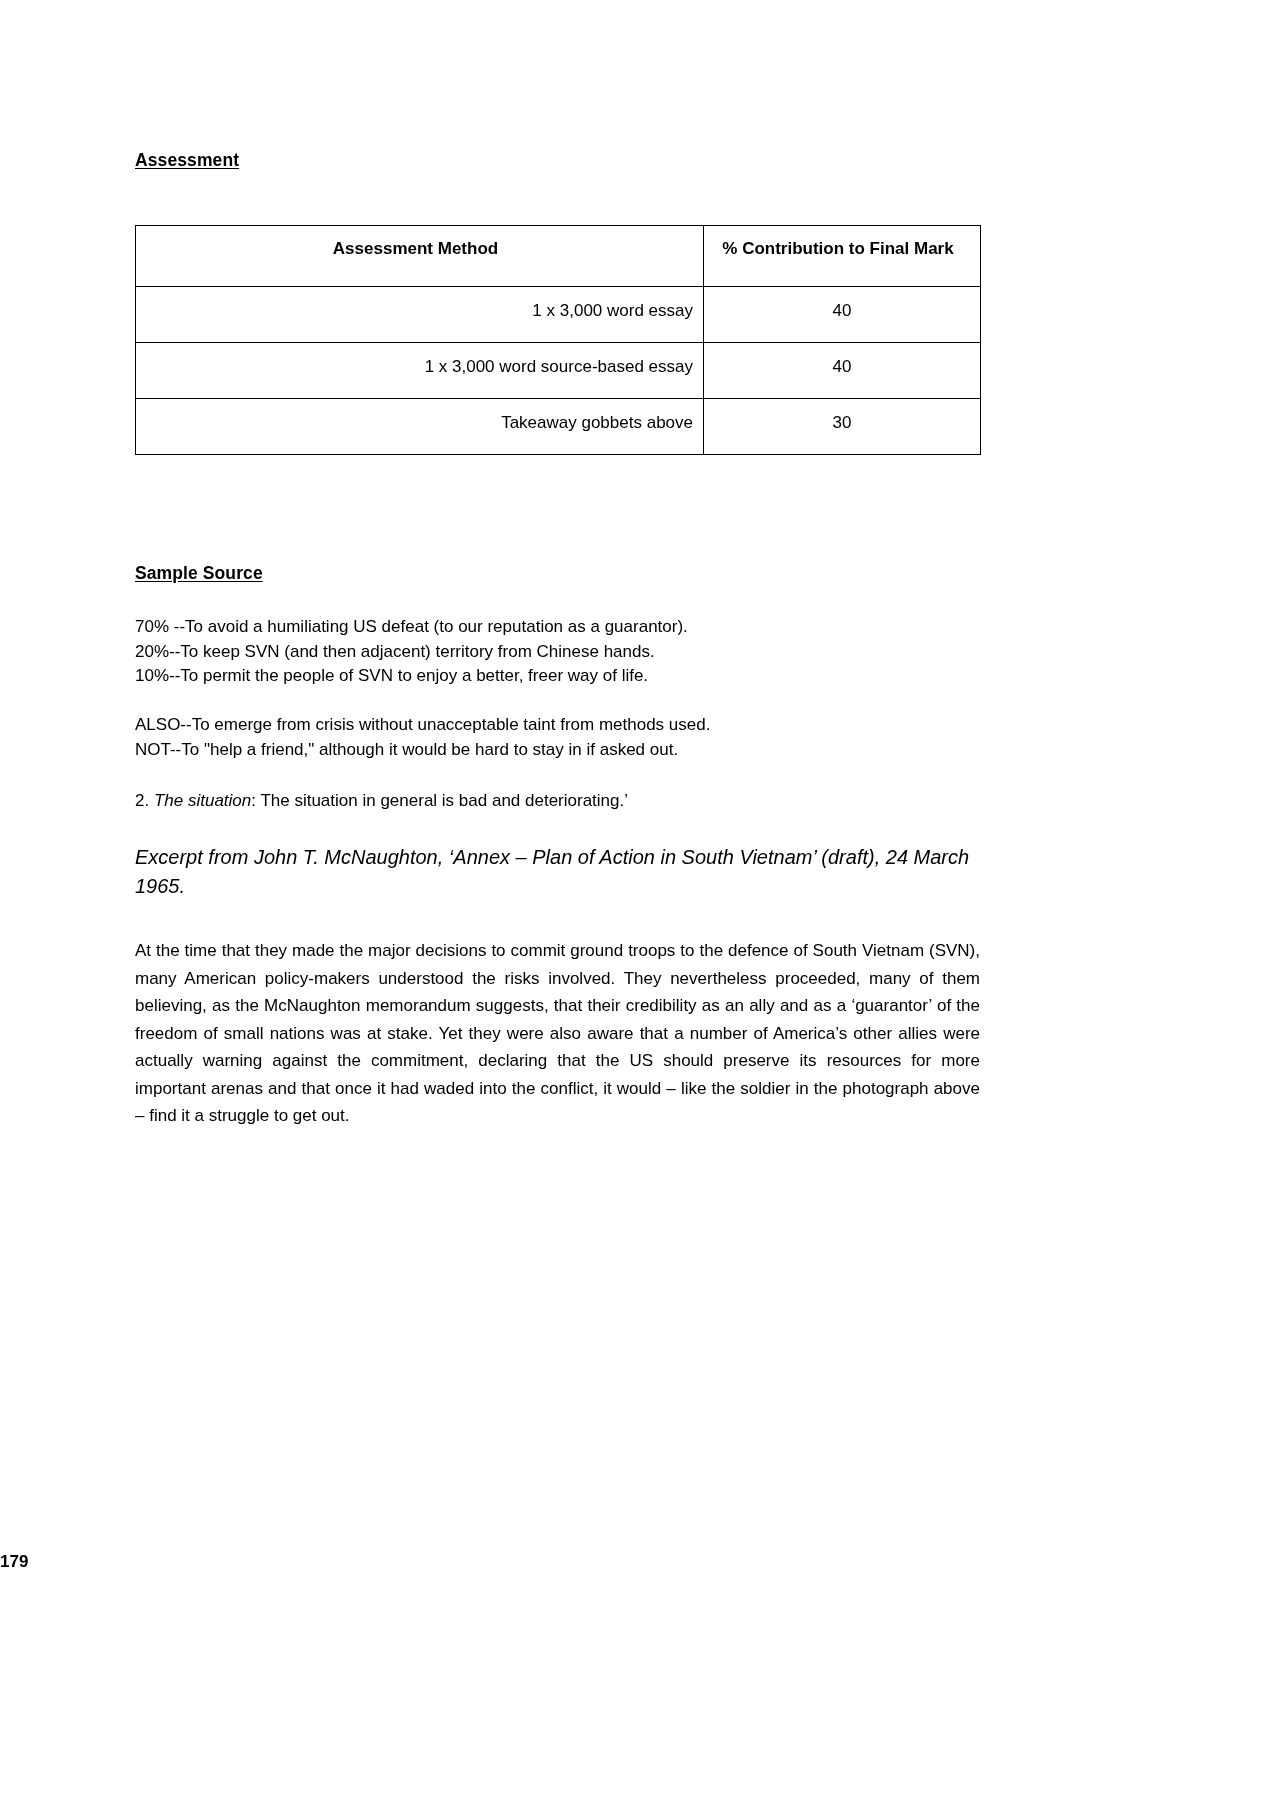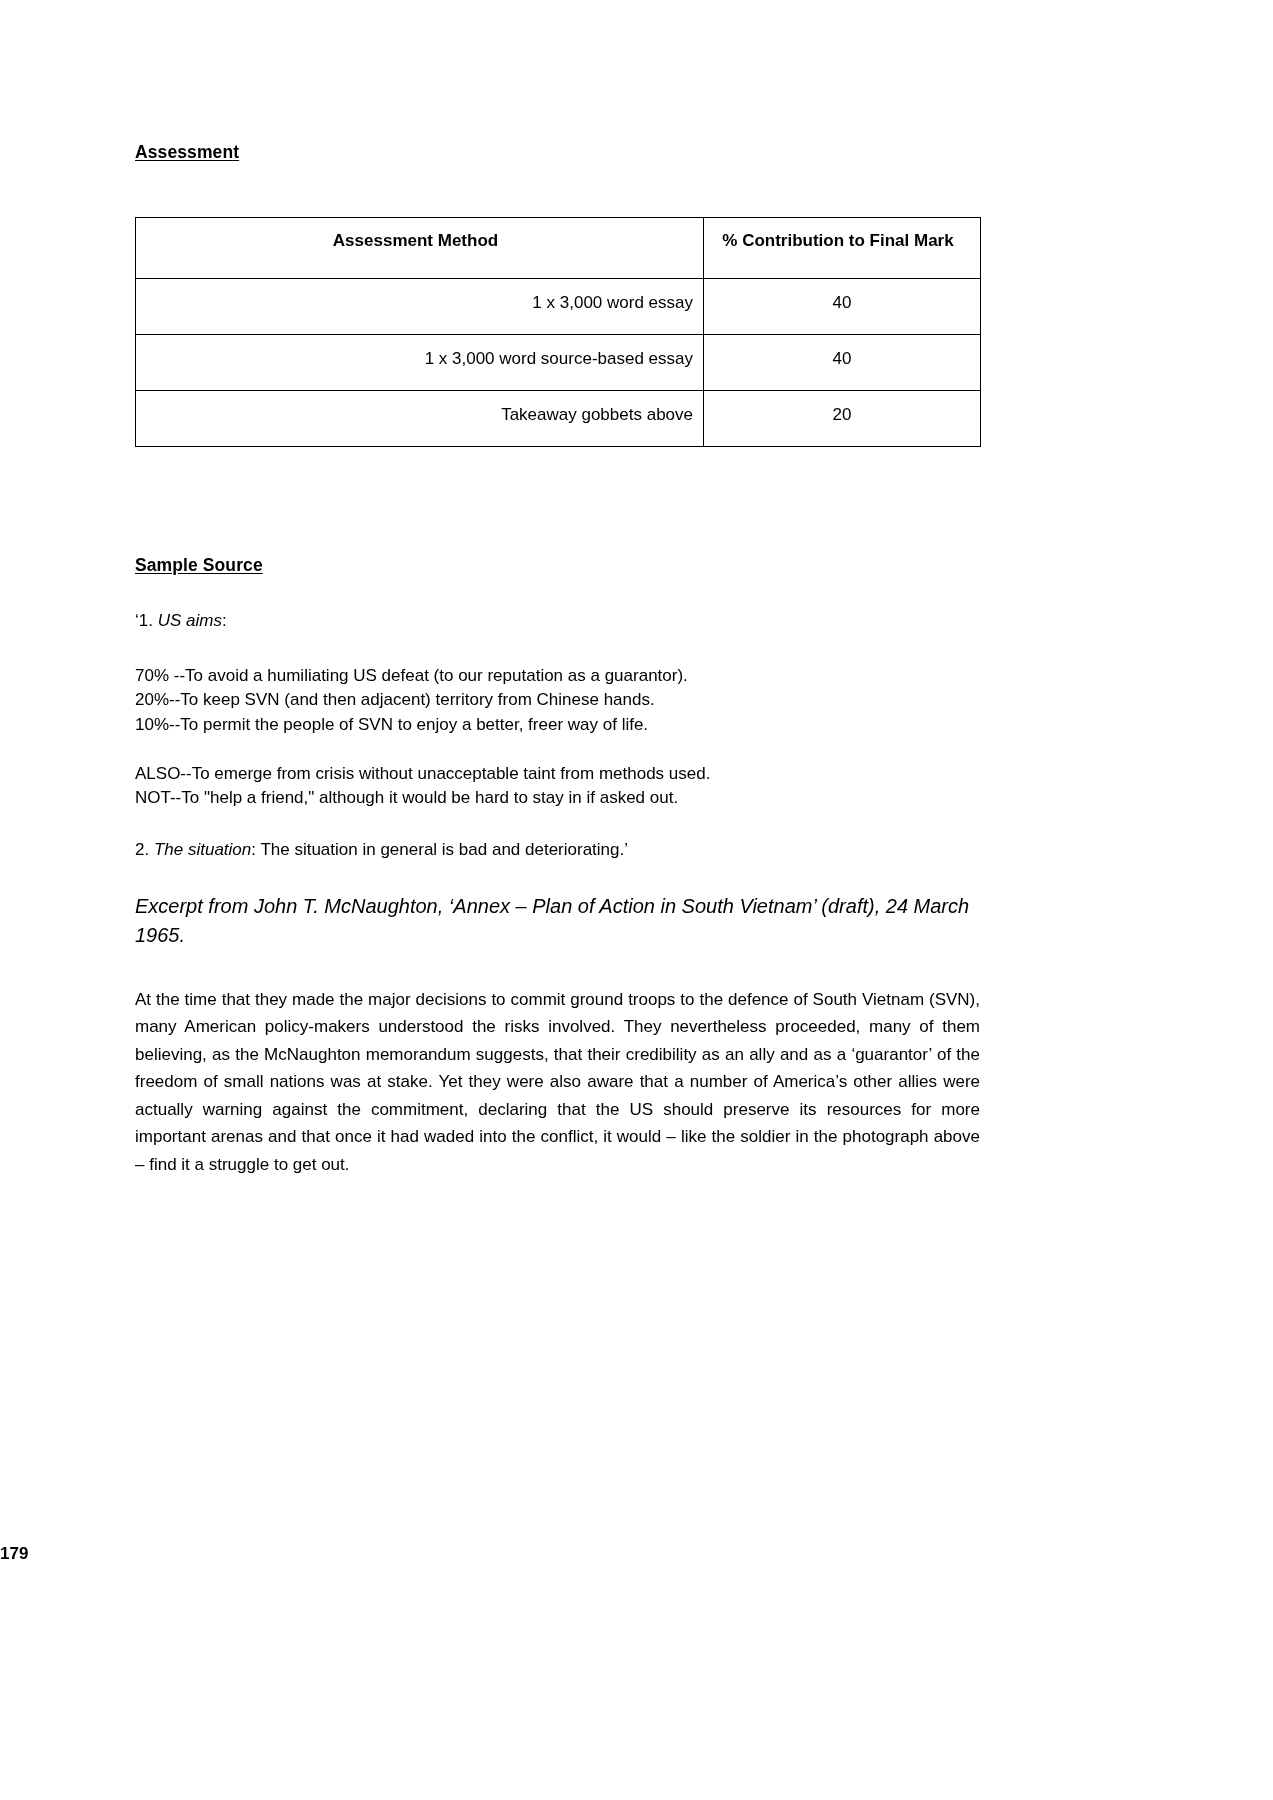--- a/index.html
+++ b/index.html
@@ -9,21 +9,21 @@
   }
   body {
     font-family: "Liberation Sans", sans-serif;
     color: #000000;
   }
   .page {
     position: relative;
     width: 1273px;
     height: 1576px;
     background: #ffffff;
-    margin: 8px auto;
+    margin: 16px auto;
     overflow: hidden;
   }
   .content {
     position: absolute;
     left: 135px;
     top: 0;
     width: 845px;
   }
 
   
@@ -128,32 +128,29 @@
         <tr>
           <td class="method-cell">1 x 3,000 word essay</td>
           <td class="pct-cell">40</td>
         </tr>
         <tr>
           <td class="method-cell">1 x 3,000 word source-based essay</td>
           <td class="pct-cell">40</td>
         </tr>
         <tr>
           <td class="method-cell">Takeaway gobbets above</td>
-          <td class="pct-cell">20</td>
+          <td class="pct-cell">30</td>
         </tr>
       </tbody>
     </table>
 
     <div class="gap-after-table"></div>
 
     <div id="sample-source-heading" class="section-heading">Sample Source</div>
 
-    <p class="body spaced" style="margin-top:32px;">
-      <span>‘1. </span><span class="italic">US aims</span><span>:</span>
-    </p>
 
     <div class="block-lines" style="margin-top:30px;">
       <div>70% --To avoid a humiliating US defeat (to our reputation as a guarantor).</div>
       <div>20%--To keep SVN (and then adjacent) territory from Chinese hands.</div>
       <div>10%--To permit the people of SVN to enjoy a better, freer way of life.</div>
     </div>
 
     <div class="block-lines" style="margin-top:24px;">
       <div>ALSO--To emerge from crisis without unacceptable taint from methods used.</div>
       <div>NOT--To "help a friend," although it would be hard to stay in if asked out.</div>

